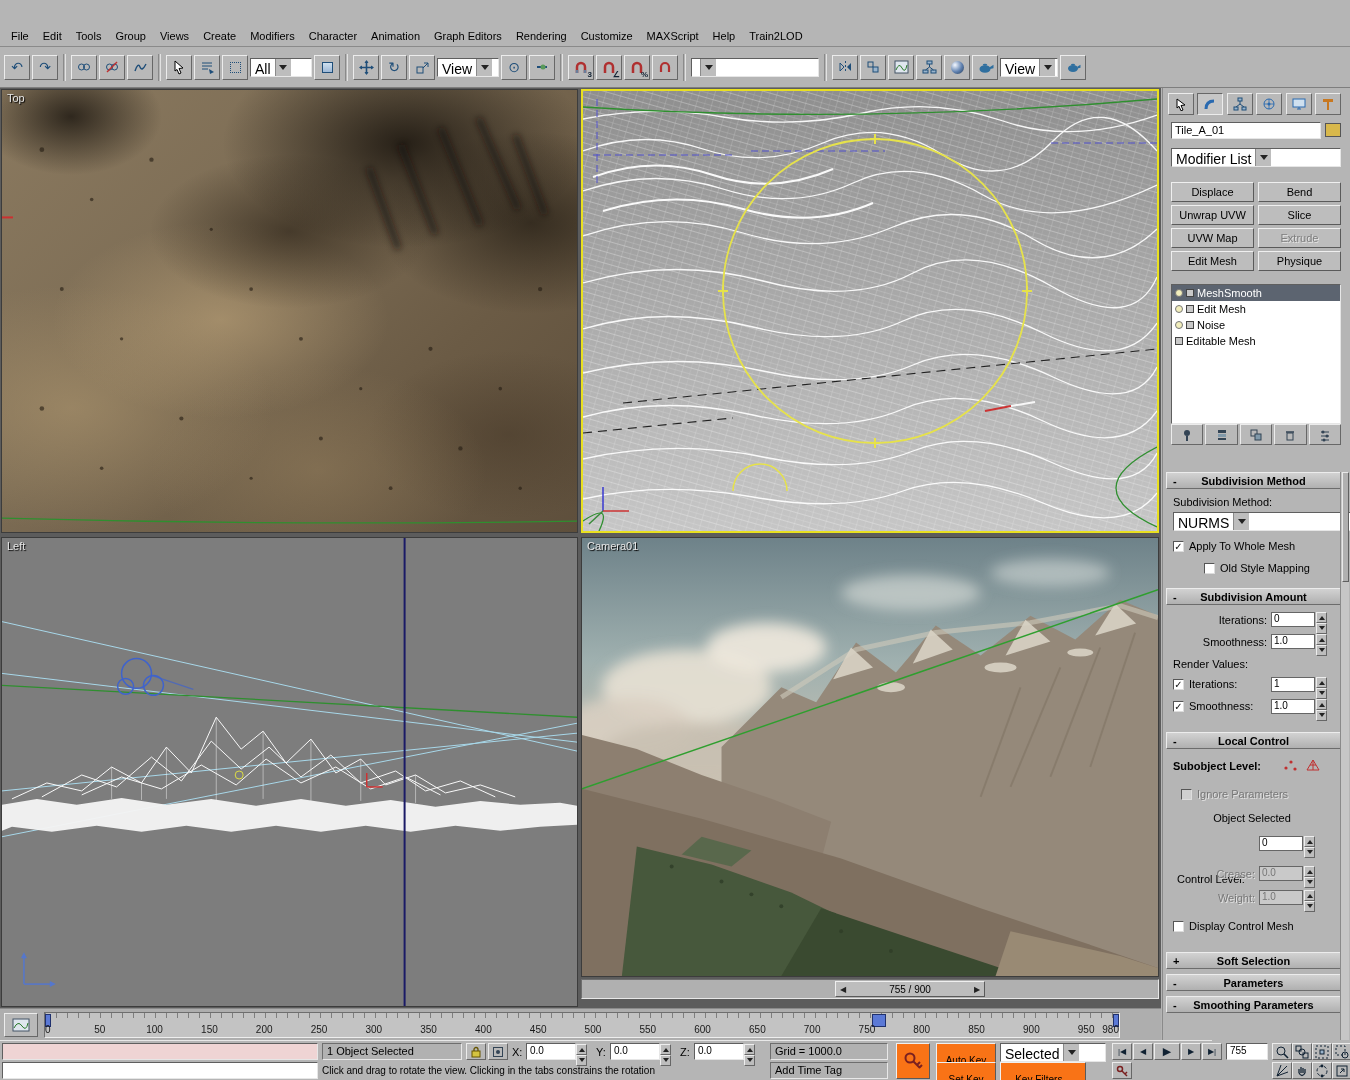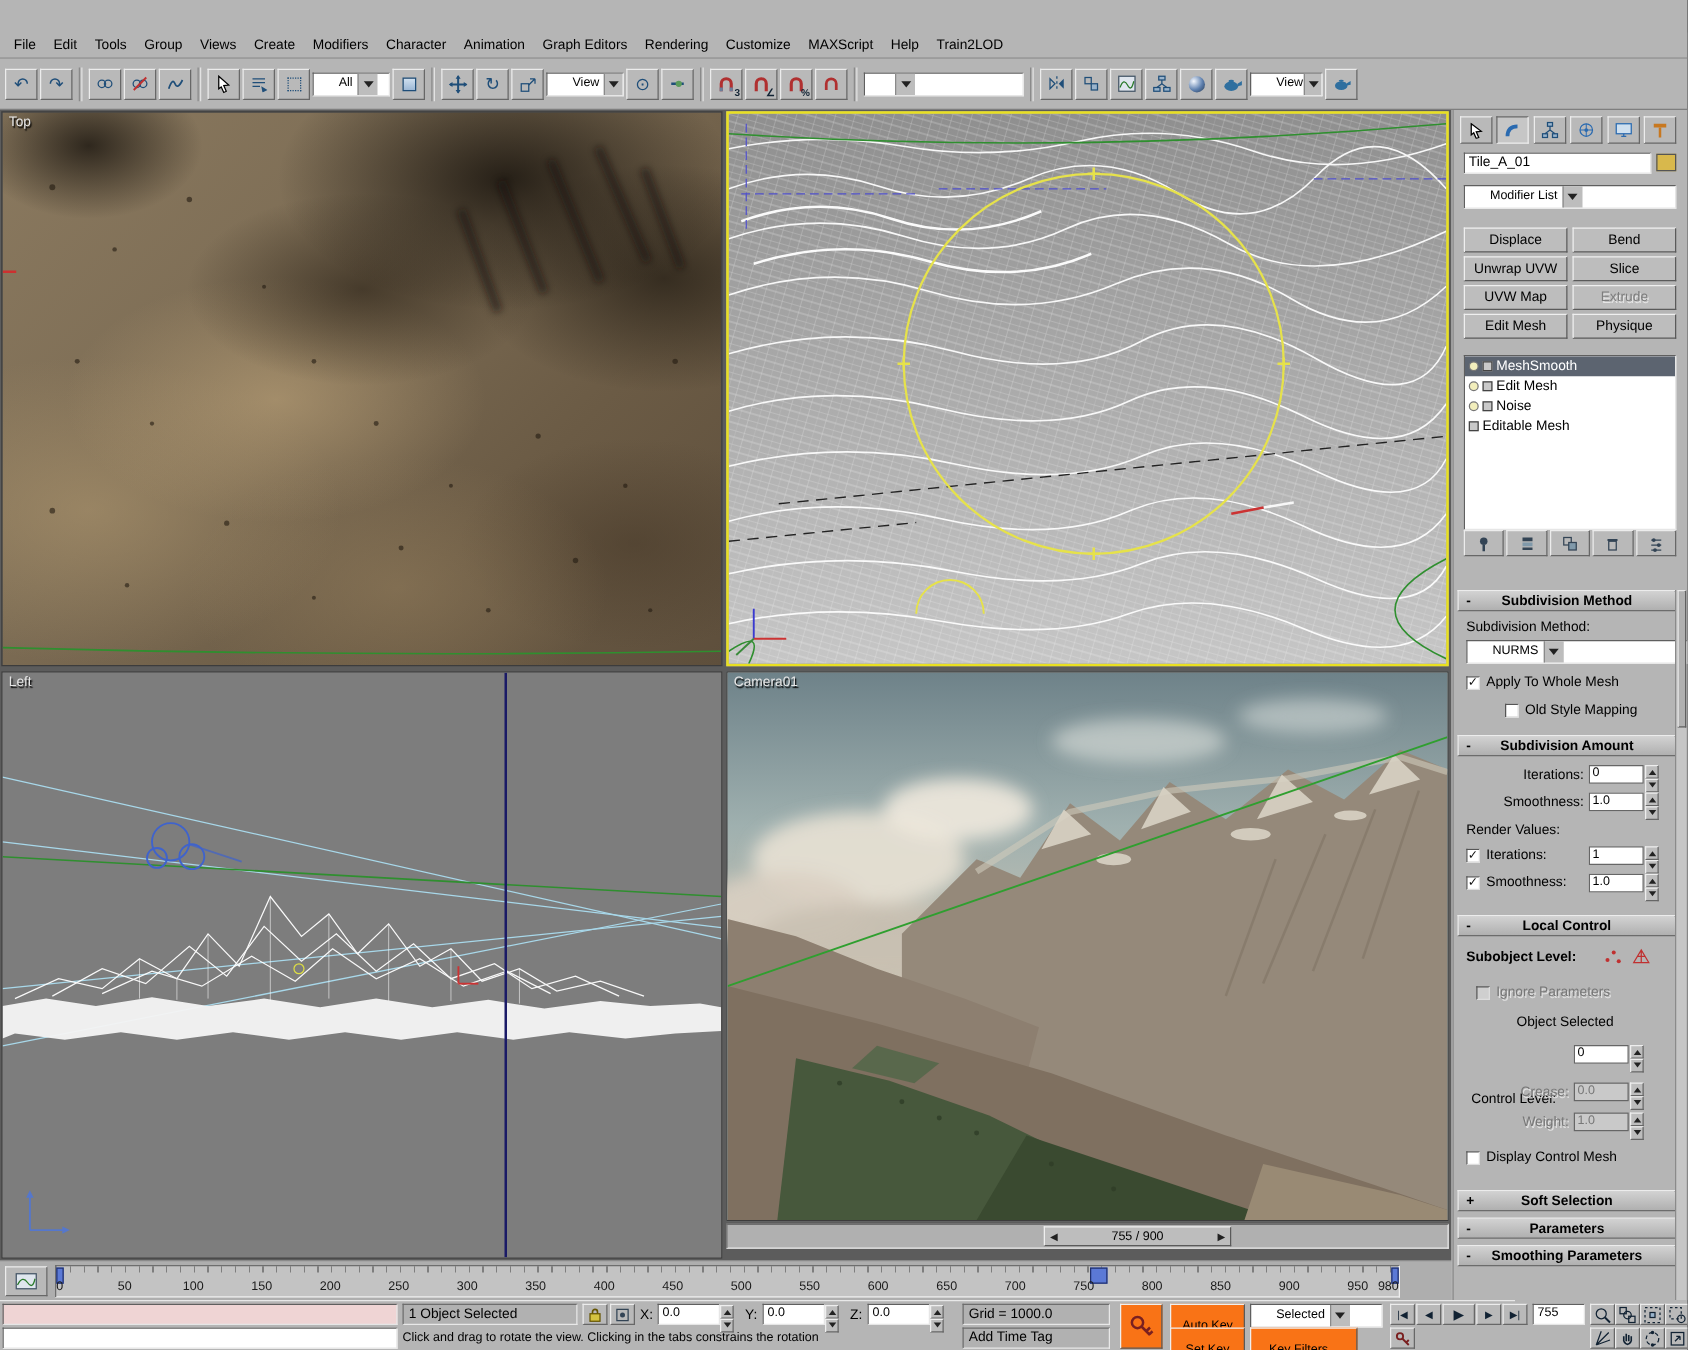--- a/index.html
+++ b/index.html
@@ -22,21 +22,21 @@
   .menubar{position:absolute;top:26px;left:0;right:0;height:21px;display:flex;align-items:center;
     background:#b5b5b5;border-bottom:1px solid #8a8a8a;padding:0 4px;}
   .mi{padding:2px 7px;cursor:default;}
 
   .toolbar{position:absolute;top:47px;left:0;right:0;height:41px;display:flex;align-items:center;gap:2px;
     background:#b5b5b5;border-bottom:1px solid #7e7e7e;padding:0 4px;overflow:hidden;}
   .ibtn{min-width:26px;height:25px;display:flex;align-items:center;justify-content:center;
     background:#b9b9b9;border:1px solid;border-color:#ececec #676767 #676767 #ececec;color:#1f4e79;font-size:14px;position:relative;}
   .tsep{width:3px;height:27px;border-left:1px solid #8a8a8a;border-right:1px solid #e2e2e2;margin:0 3px;}
   .dd{display:inline-flex;align-items:stretch;height:19px;background:#fff;border:1px solid;border-color:#5f5f5f #e6e6e6 #e6e6e6 #5f5f5f;}
-  .dd .dd-val{padding:2px 4px 0 20px;font-size:10px;white-space:nowrap;overflow:hidden;text-align:center;}
+  .dd .dd-val{padding:2px 4px 0 4px;font-size:14px;white-space:nowrap;overflow:hidden;text-align:center;}
   .dd .dd-arrow{width:16px;background:#bdbdbd;border-left:1px solid #8a8a8a;display:flex;align-items:center;justify-content:center;}
   .tri-d{width:0;height:0;border:4px solid transparent;border-top:5px solid #222;margin-top:4px;}
   .dotted-sq{width:11px;height:11px;border:1px dotted #1f4e79;display:block;}
   .cross-sq{width:11px;height:11px;border:1px solid #1f4e79;display:block;background:linear-gradient(#cfe0ef,#9db8d6);}
   .ball{width:13px;height:13px;border-radius:50%;background:radial-gradient(circle at 4px 4px,#f4f8ff,#5d7fae 55%,#24374f);display:block;}
   .snap-sup{position:absolute;right:1px;bottom:0;font-size:8px;color:#123;font-weight:bold;}
 
   
   .content{position:absolute;top:88px;left:0;width:1350px;height:952px;background:#b5b5b5;}
   .vparea{position:absolute;top:0;left:0;width:1161px;height:920px;background:#5c5c5c;}

